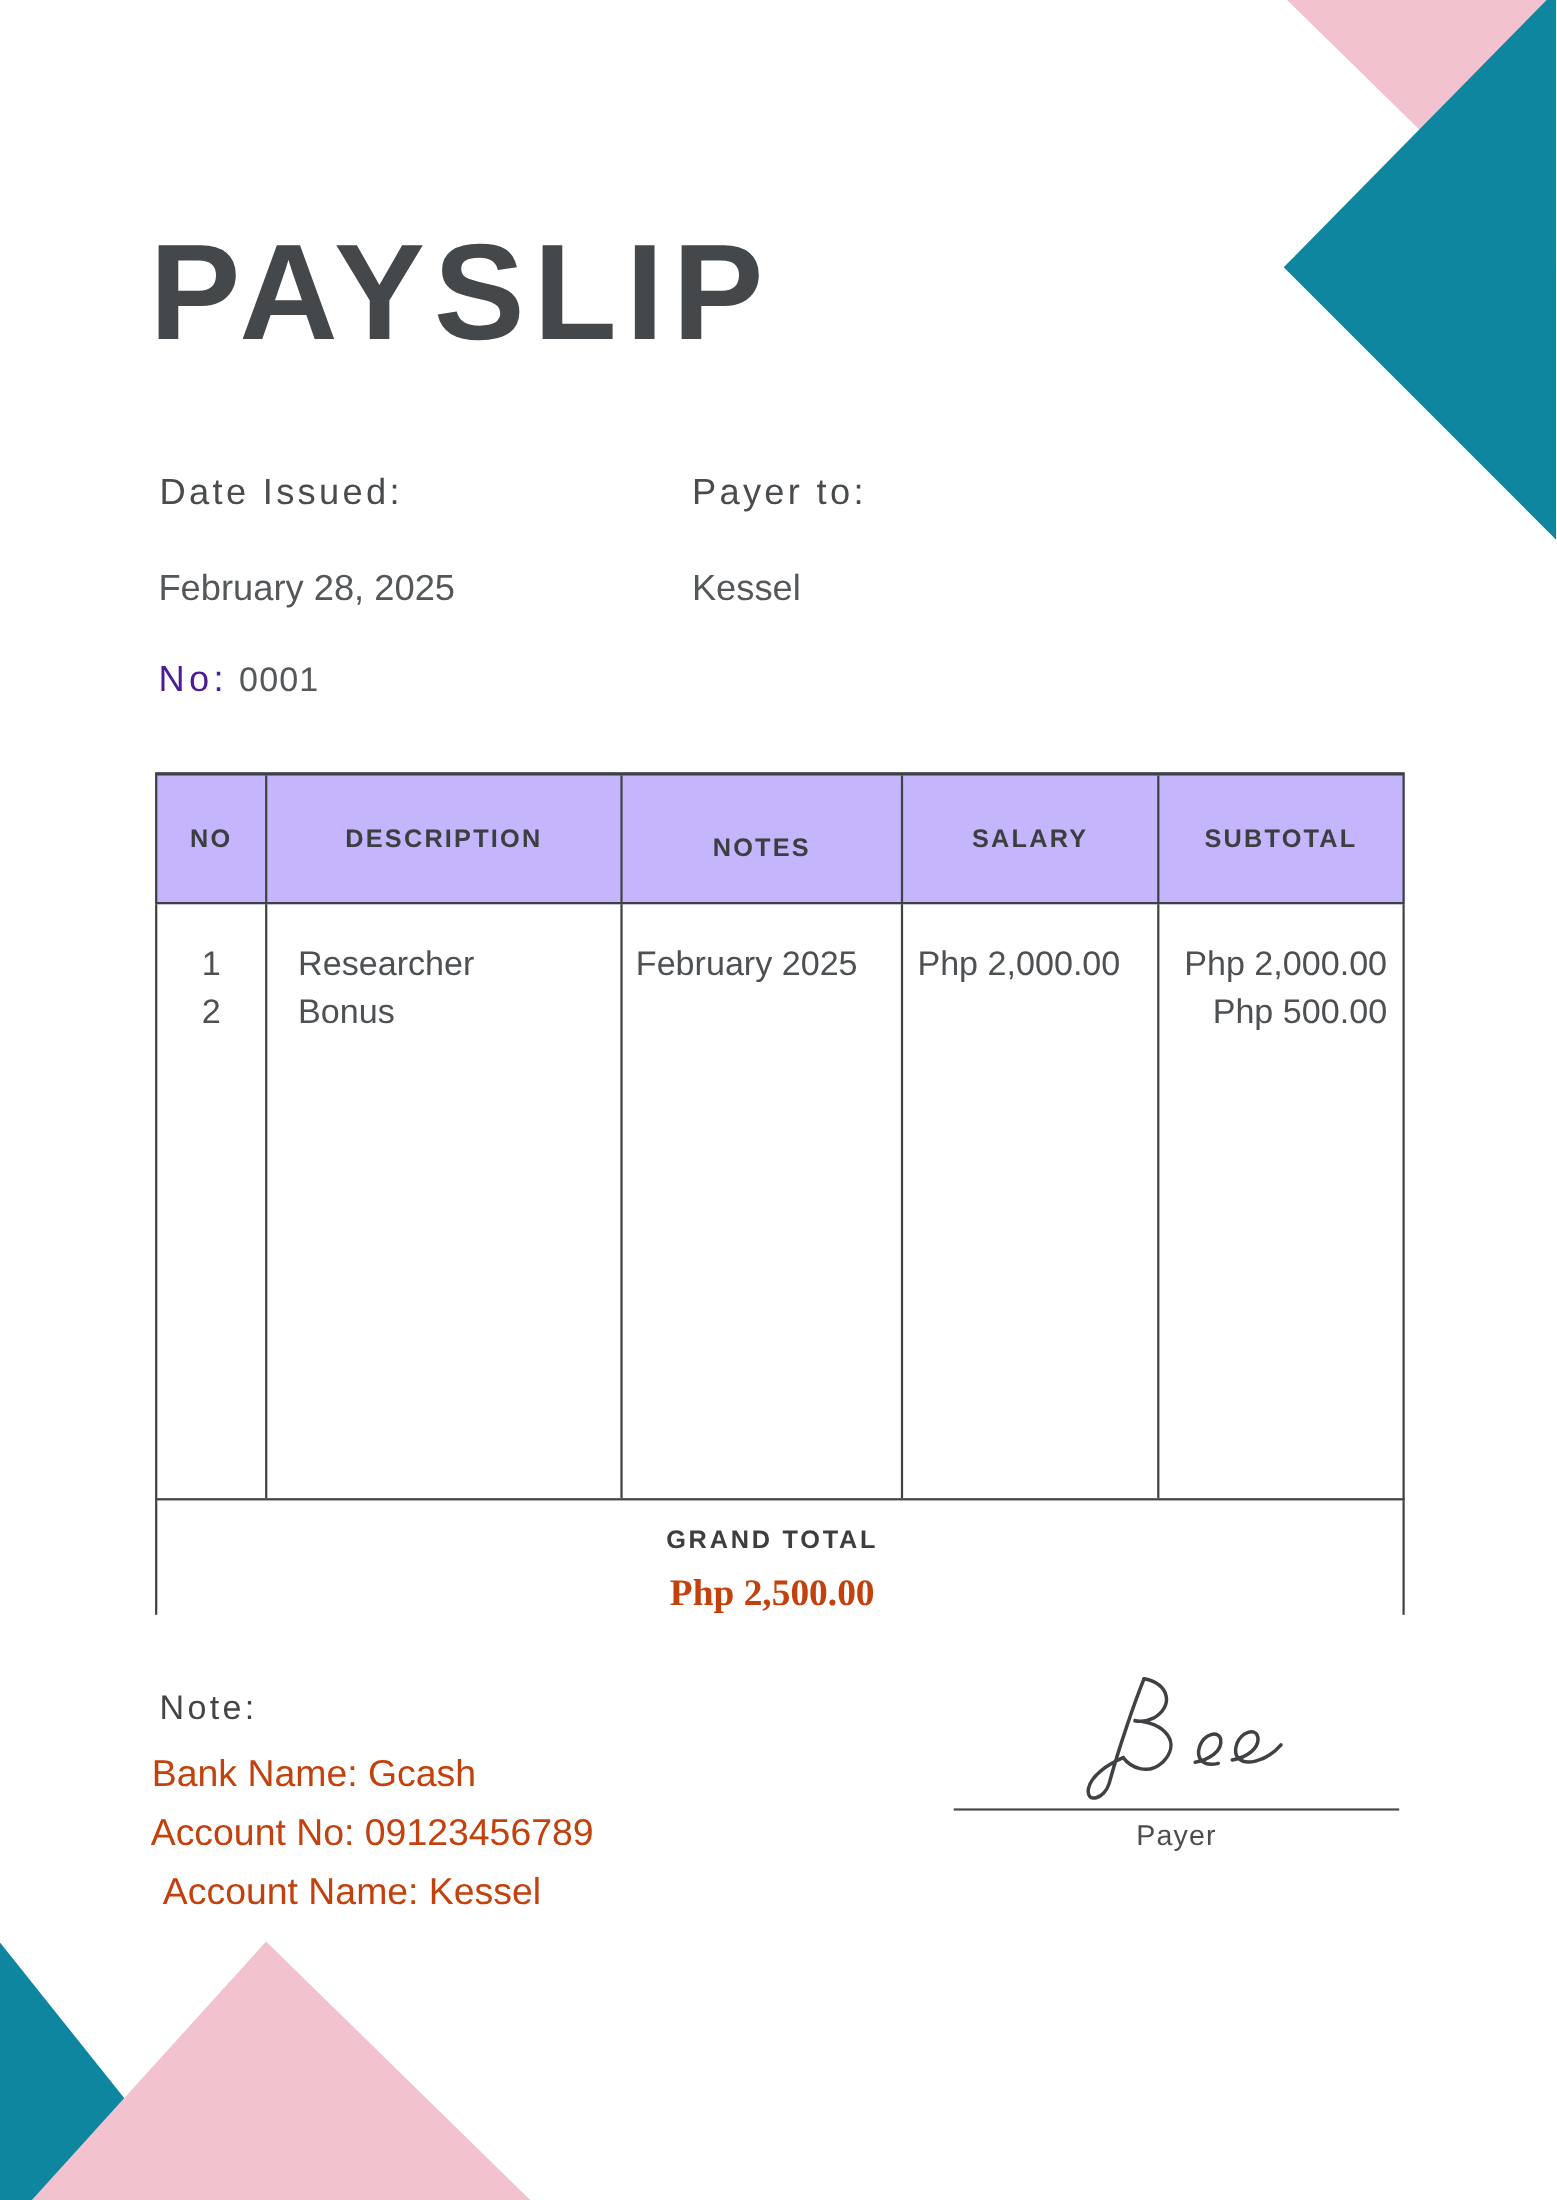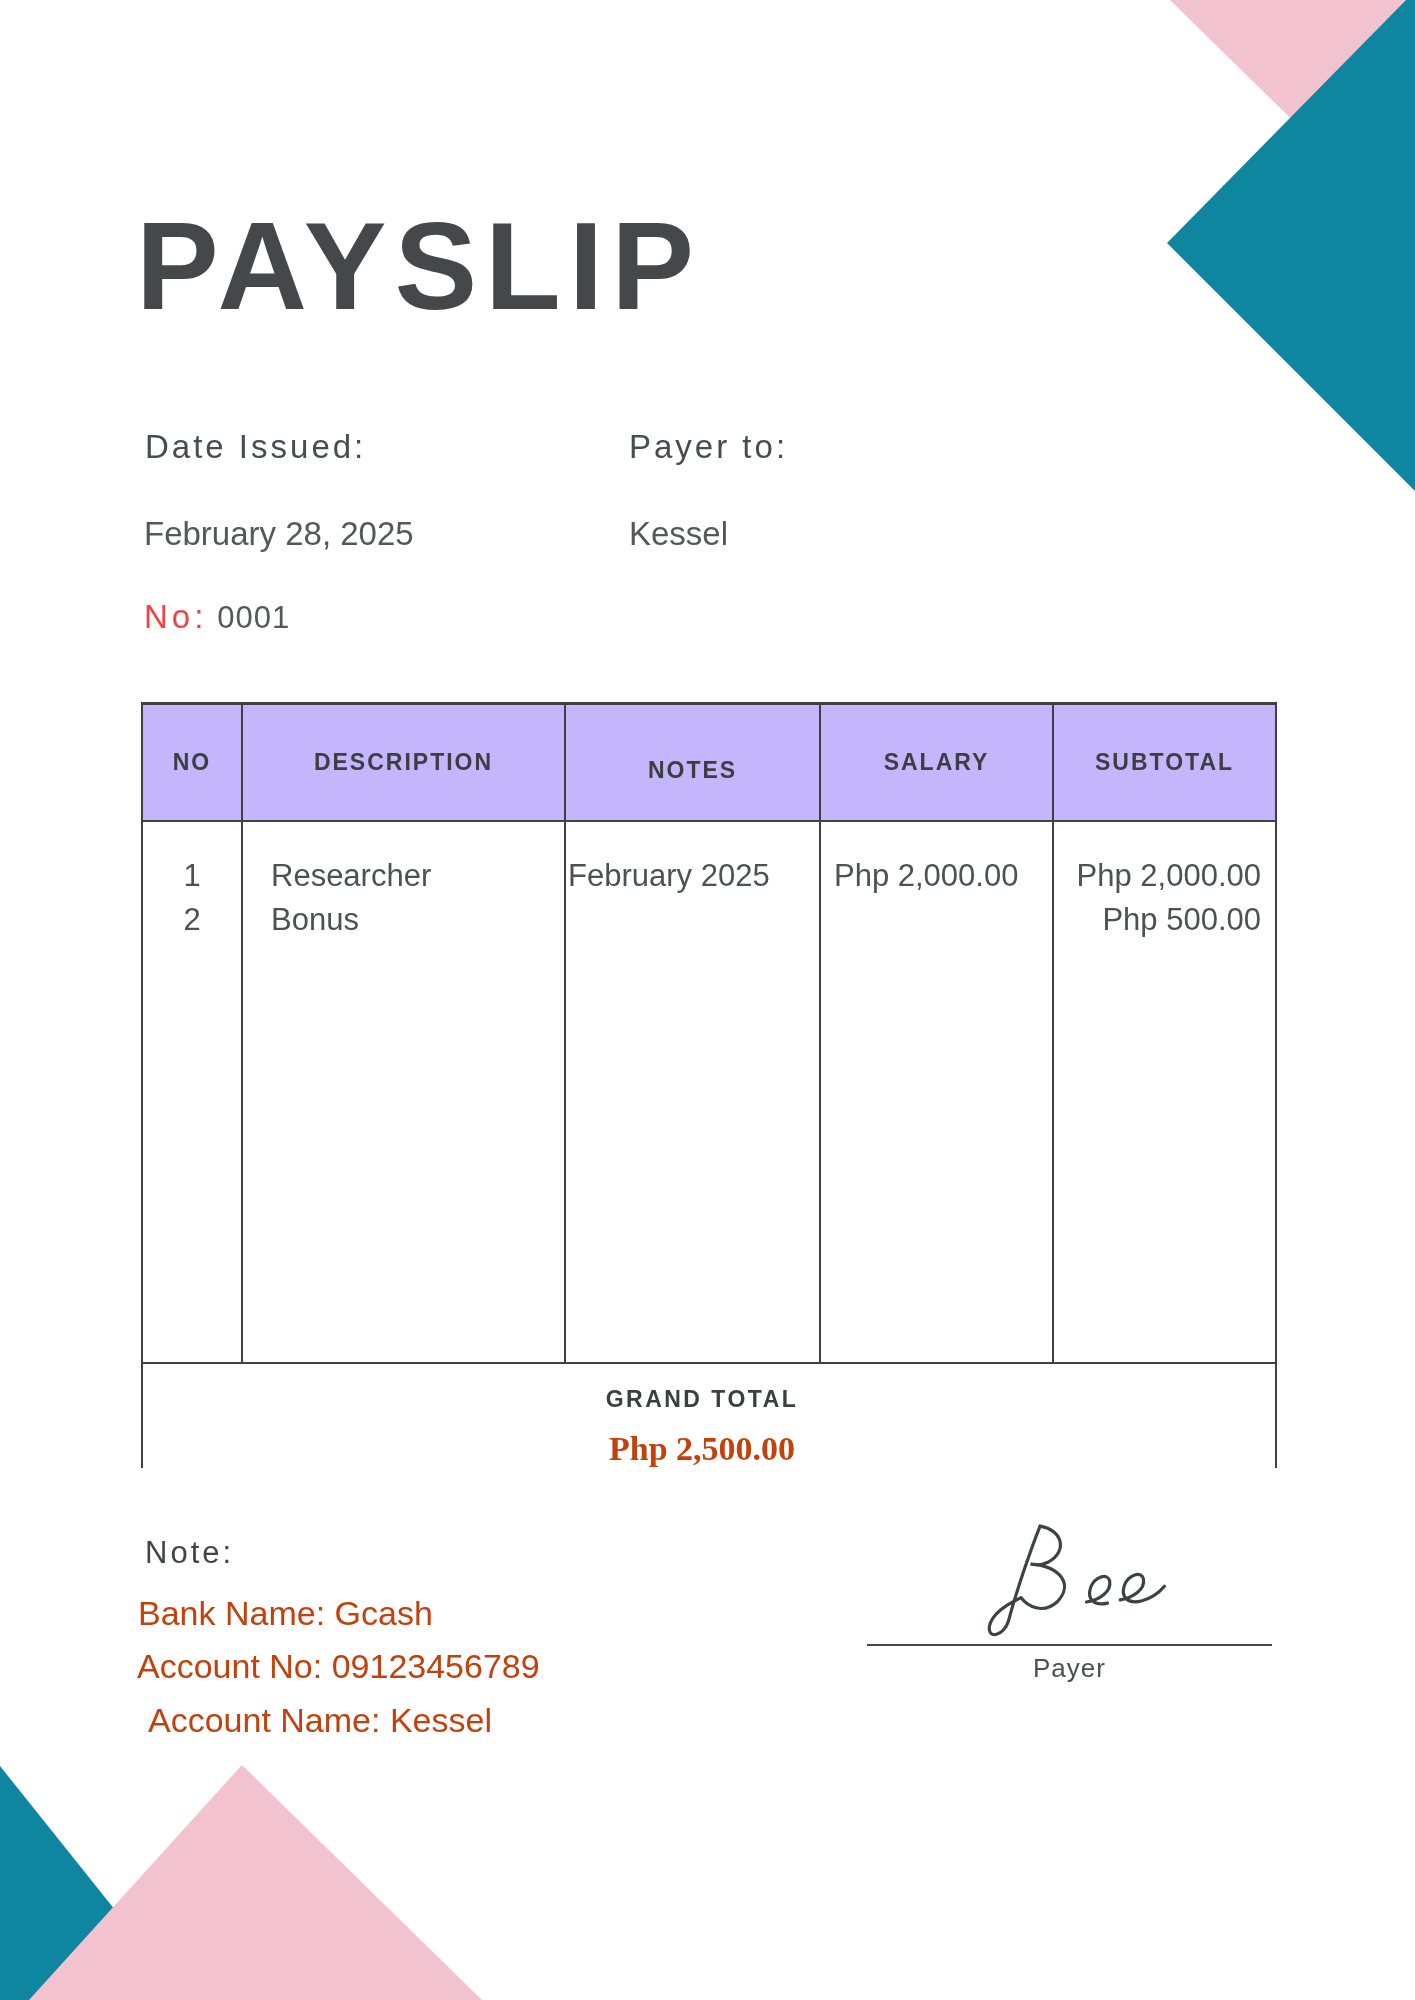--- a/index.html
+++ b/index.html
@@ -26,21 +26,21 @@
     font-size:124px; font-weight:700; letter-spacing:8px; line-height:1;
     color:var(--text_dark,#45484a);
   }
 
   
   .meta-label { position:absolute; font-size:33px; font-weight:500; letter-spacing:3px; color:#494c4e; }
   .meta-value { position:absolute; font-size:33px; font-weight:400; color:#55585a; }
   .date-label   { left:145px; top:428px; }
   .date-value   { left:144px; top:515px; }
   .no-row       { position:absolute; left:144px; top:598px; }
-  .no-row .lbl  { font-size:33px; font-weight:500; letter-spacing:4px; color:#ef4444; }
+  .no-row .lbl  { font-size:33px; font-weight:500; letter-spacing:4px; color:#4c1d95; }
   .no-row .val  { font-size:31px; font-weight:400; color:#55585a; margin-left:10px; letter-spacing:1px; }
   .issued-label { left:629px; top:428px; }
   .issued-value { left:629px; top:515px; }
 
   
   .payslip-table { position:absolute; left:141px; top:702px; width:1136px; }
   .thead {
     display:grid; grid-template-columns:100px 323px 255px 233px 1fr;
     height:120px; background:#c4b5fd;
     border:2px solid #3e4042; border-top-width:3px; border-bottom-width:2px;
@@ -57,21 +57,21 @@
     height:542px;
     border-left:2px solid #3e4042; border-right:2px solid #3e4042; border-bottom:2px solid #3e4042;
   }
   .td {
     border-right:2px solid #3e4042; padding-top:32px;
     font-size:31px; font-weight:400; color:#4e5153; line-height:44px;
   }
   .td:last-child { border-right:none; }
   .td-no { text-align:center; }
   .td-desc { padding-left:28px; }
-  .td-notes { padding-left:2px; }
+  .td-notes { padding-left:12px; }
   .td-salary { padding-left:13px; }
   .td-subtotal { text-align:right; padding-right:14px; }
   .tfoot {
     height:104px;
     border-left:2px solid #3e4042; border-right:2px solid #3e4042;
     display:flex; align-items:center; justify-content:flex-end;
     padding-right:14px; gap:17px;flex-direction:column;
   }
   .grand-total-label { font-size:23px; font-weight:700; letter-spacing:2.5px; color:#3c3e40; padding-top:4px; }
   .grand-total-value { font-size:34px; font-weight:700; color:#c2410c;font-family:Liberation Serif, serif; }

